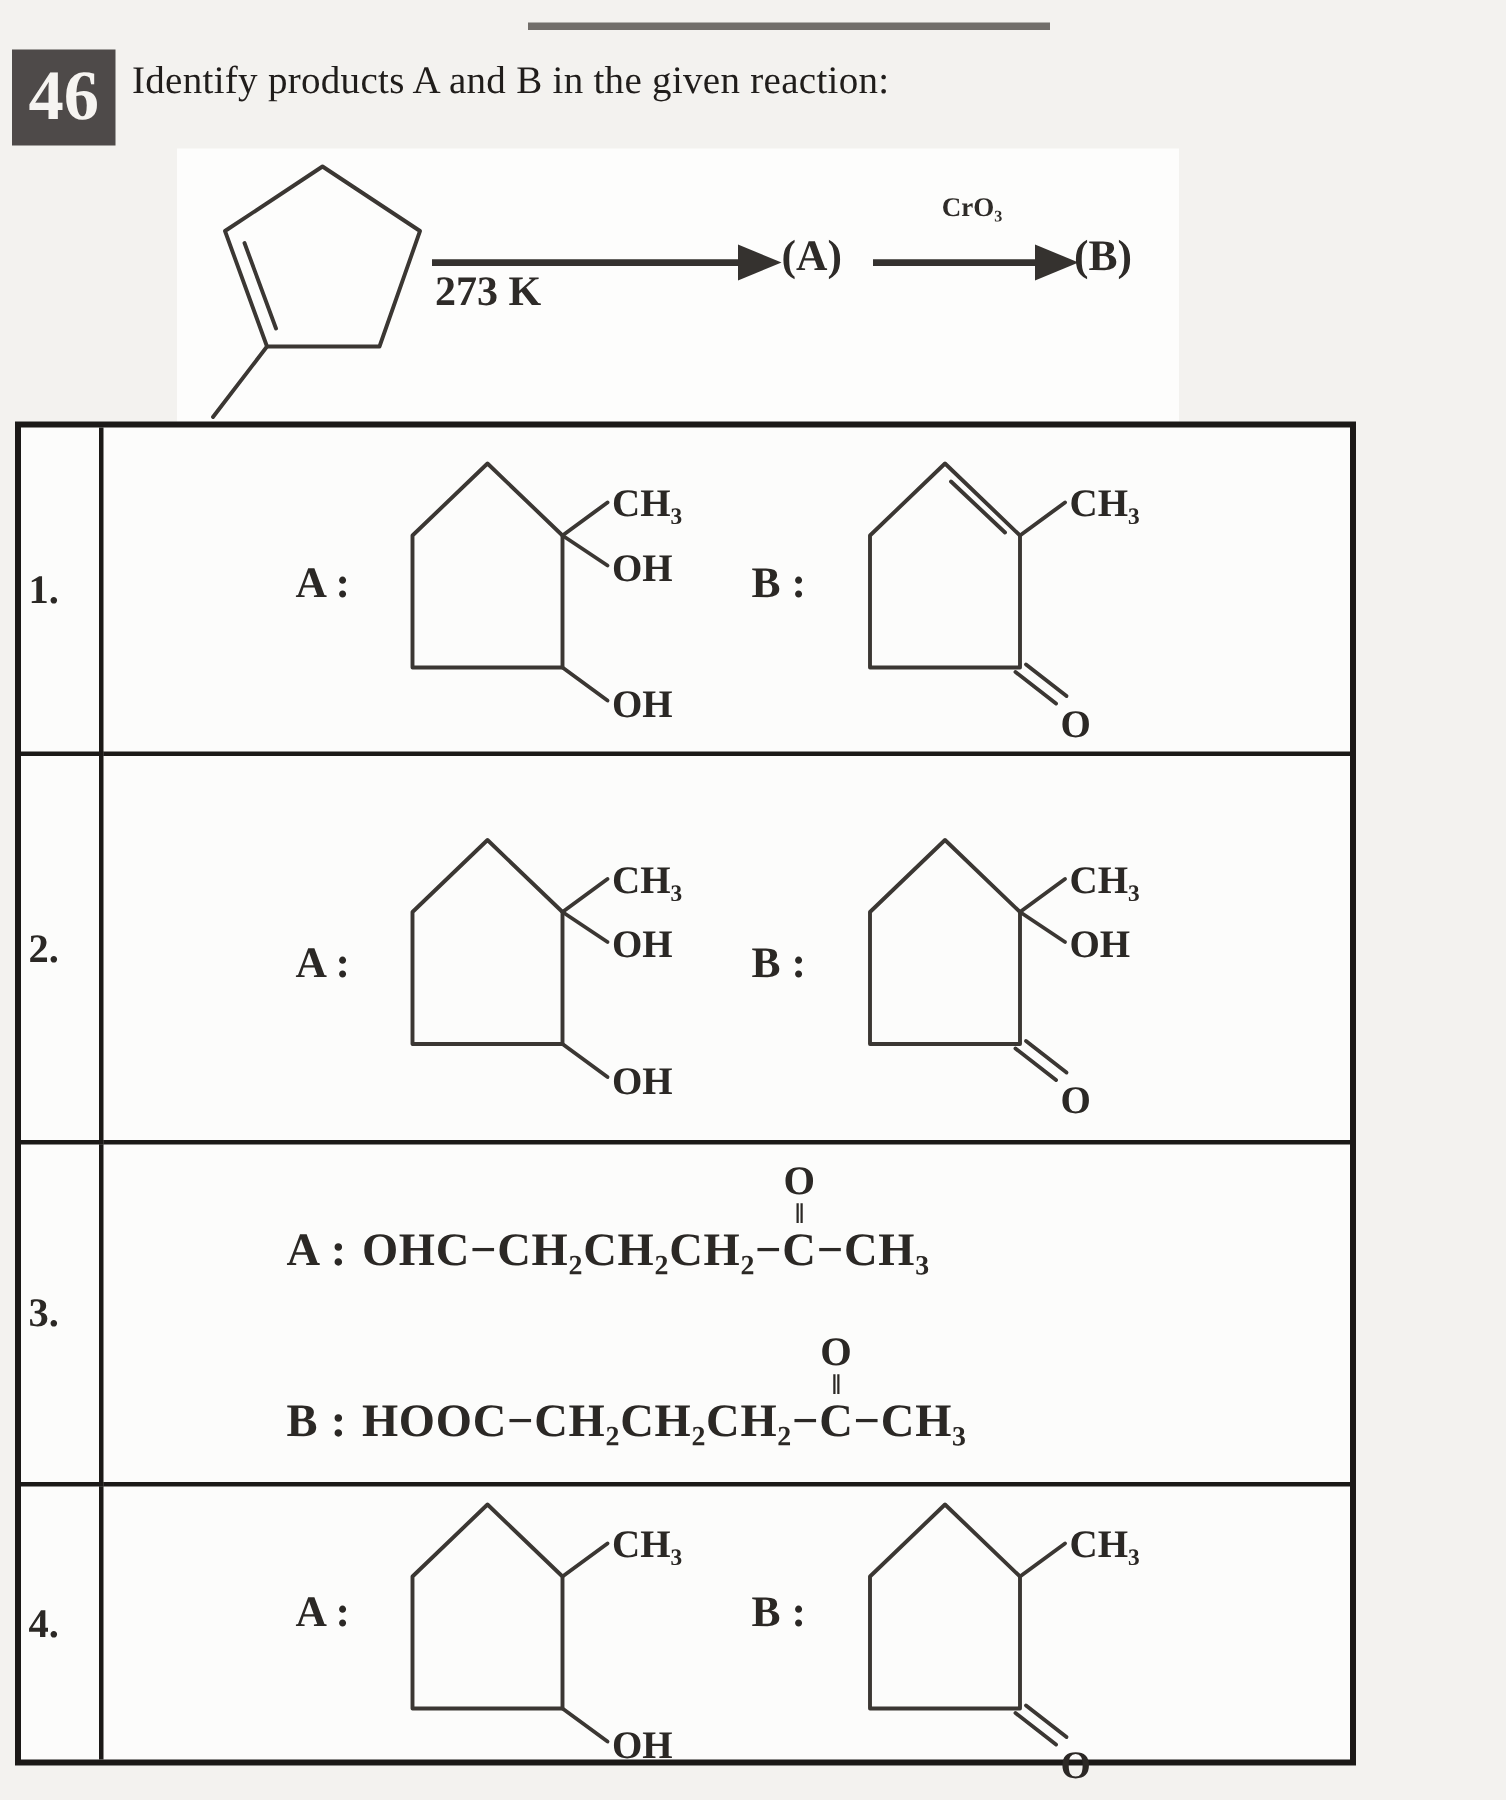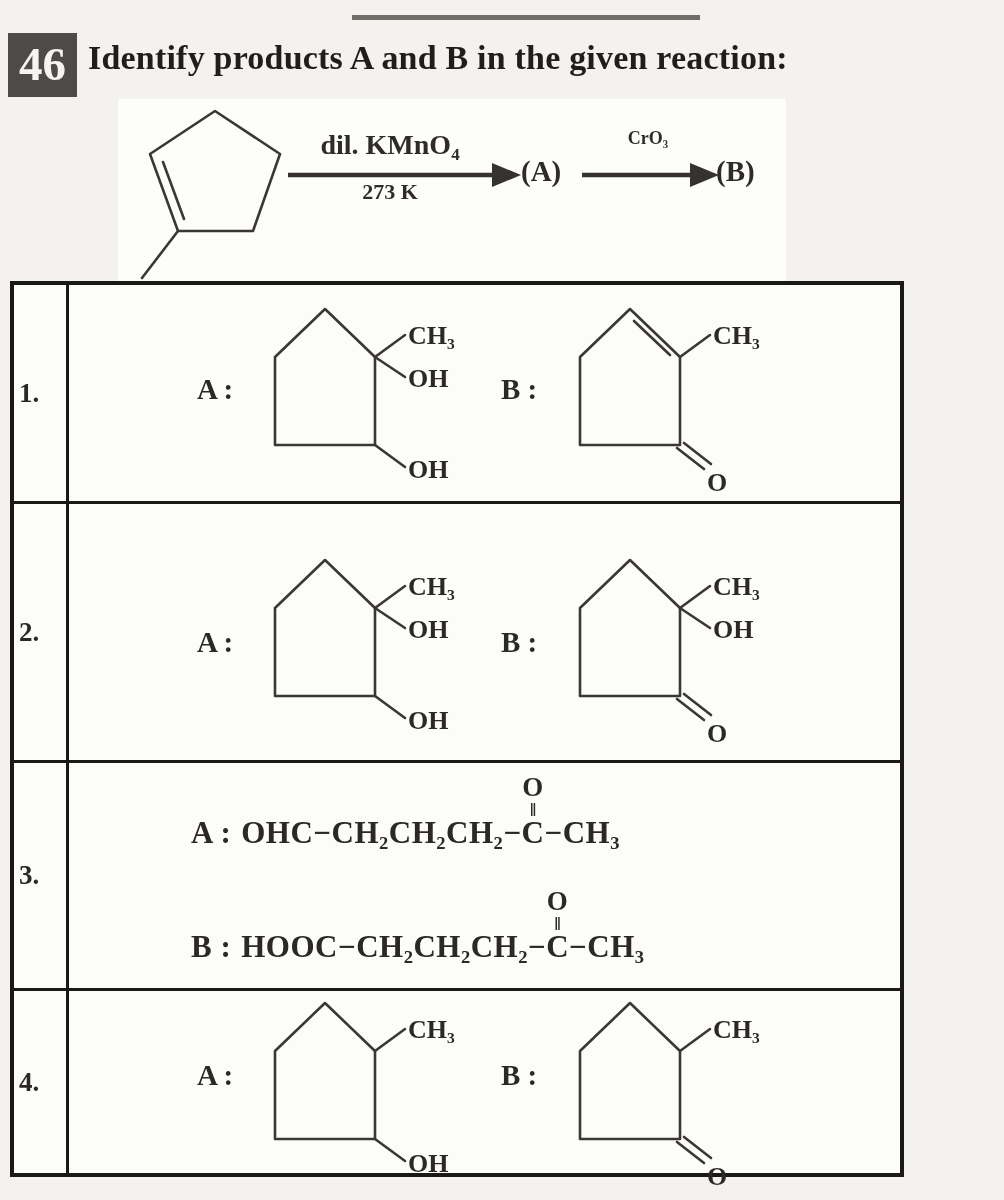--- a/index.html
+++ b/index.html
@@ -16,30 +16,30 @@
   .artifact-bottom { position:absolute; left:8px; top:1186px; width:16px; height:5px; background:#c6c4c0; }
 
   
   .badge {
     position:absolute; left:8px; top:18px; width:69px; height:64px;
     background:#4e4a49; color:#f6f4f1;
     font-weight:bold; font-size:47px; text-align:center; line-height:62px;
   }
   .qtext {
     position:absolute; left:88px; top:24px; width:720px;
-    font-weight:bold; font-size:34px; color:#201d1b; letter-spacing:0.2px;
+    font-weight:normal; font-size:26px; color:#201d1b; letter-spacing:0.2px;
   }
 
   
   .reaction-panel { position:absolute; left:118px; top:84px; width:668px; height:184px; background:#fdfdfc; }
   .reactant-svg { position:absolute; left:125px; top:86px; }
   .arrows-svg { position:absolute; left:120px; top:84px; }
   .rlabel { position:absolute; font-weight:bold; color:#2e2b28; white-space:nowrap; }
   .r1top  { left:290px; top:114px; width:200px; text-align:center; font-size:28px; }
-  .r1bot  { left:290px; top:164px; width:200px; text-align:center; font-size:22px; }
+  .r1bot  { left:290px; top:164px; width:200px; font-size:28px; }
   .interA { left:521px; top:140px; font-size:29px; }
   .r2top  { left:588px; top:113px; width:120px; text-align:center; font-size:18px; }
   .prodB  { left:716px; top:140px; font-size:29px; }
 
   
   .otable {
     position:absolute; left:10px; top:266px; width:894px; height:896px;
     border:4px solid #1b1917; background:#fcfcfb;
     display:grid; grid-template-columns:55px 1fr;
     grid-template-rows:219px 259px 228px 182px;
@@ -93,21 +93,20 @@
     <line class="bond" x1="53" y1="130" x2="17" y2="177"></line>
   </svg>
 
   <svg class="arrows-svg" width="690" height="190" viewBox="0 0 690 190">
     <line class="bond-thick" x1="168" y1="76" x2="374" y2="76"></line>
     <polygon class="ahead" points="372,64 401,76 372,88"></polygon>
     <line class="bond-thick" x1="462" y1="76" x2="572" y2="76"></line>
     <polygon class="ahead" points="570,64 599,76 570,88"></polygon>
   </svg>
 
-  <div class="rlabel r1top">dil. KMnO₄</div>
   <div class="rlabel r1bot">273 K</div>
   <div class="rlabel interA">(A)</div>
   <div class="rlabel r2top">CrO₃</div>
   <div class="rlabel prodB">(B)</div>
 
   <div class="otable">
 
     <div class="tcell ncell hborder">
       <span>1.</span>
     </div>

